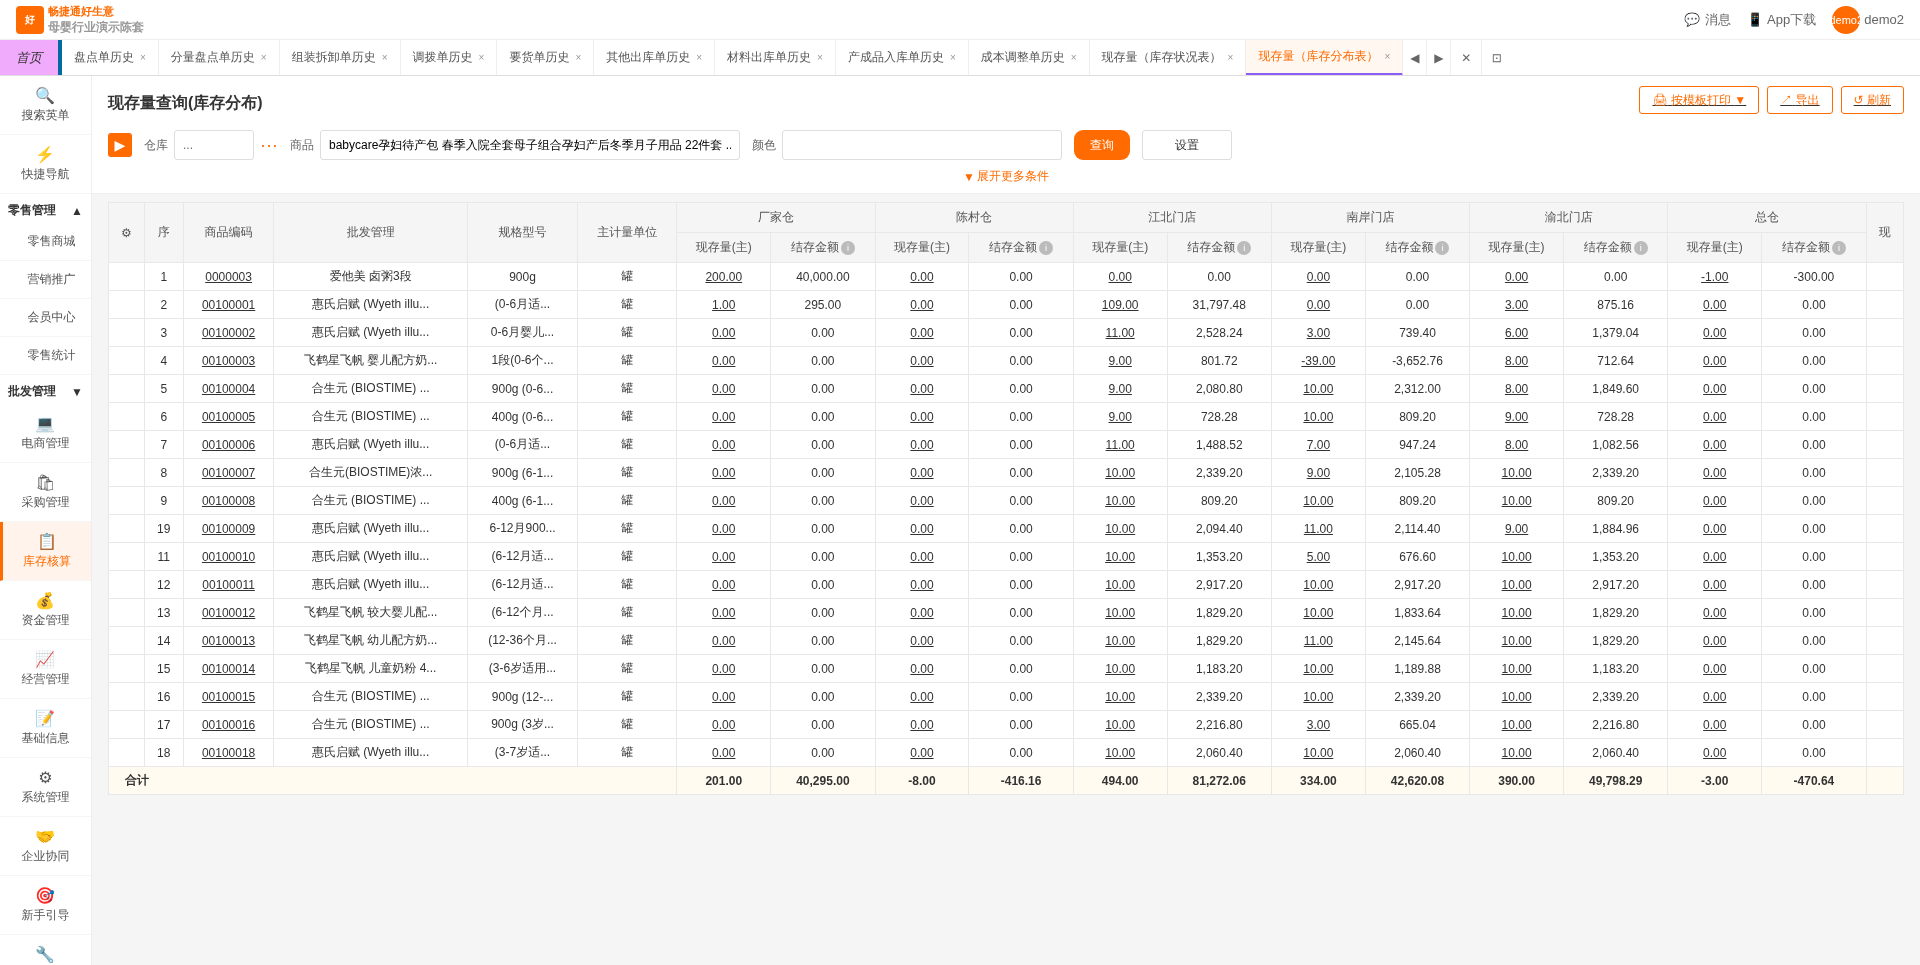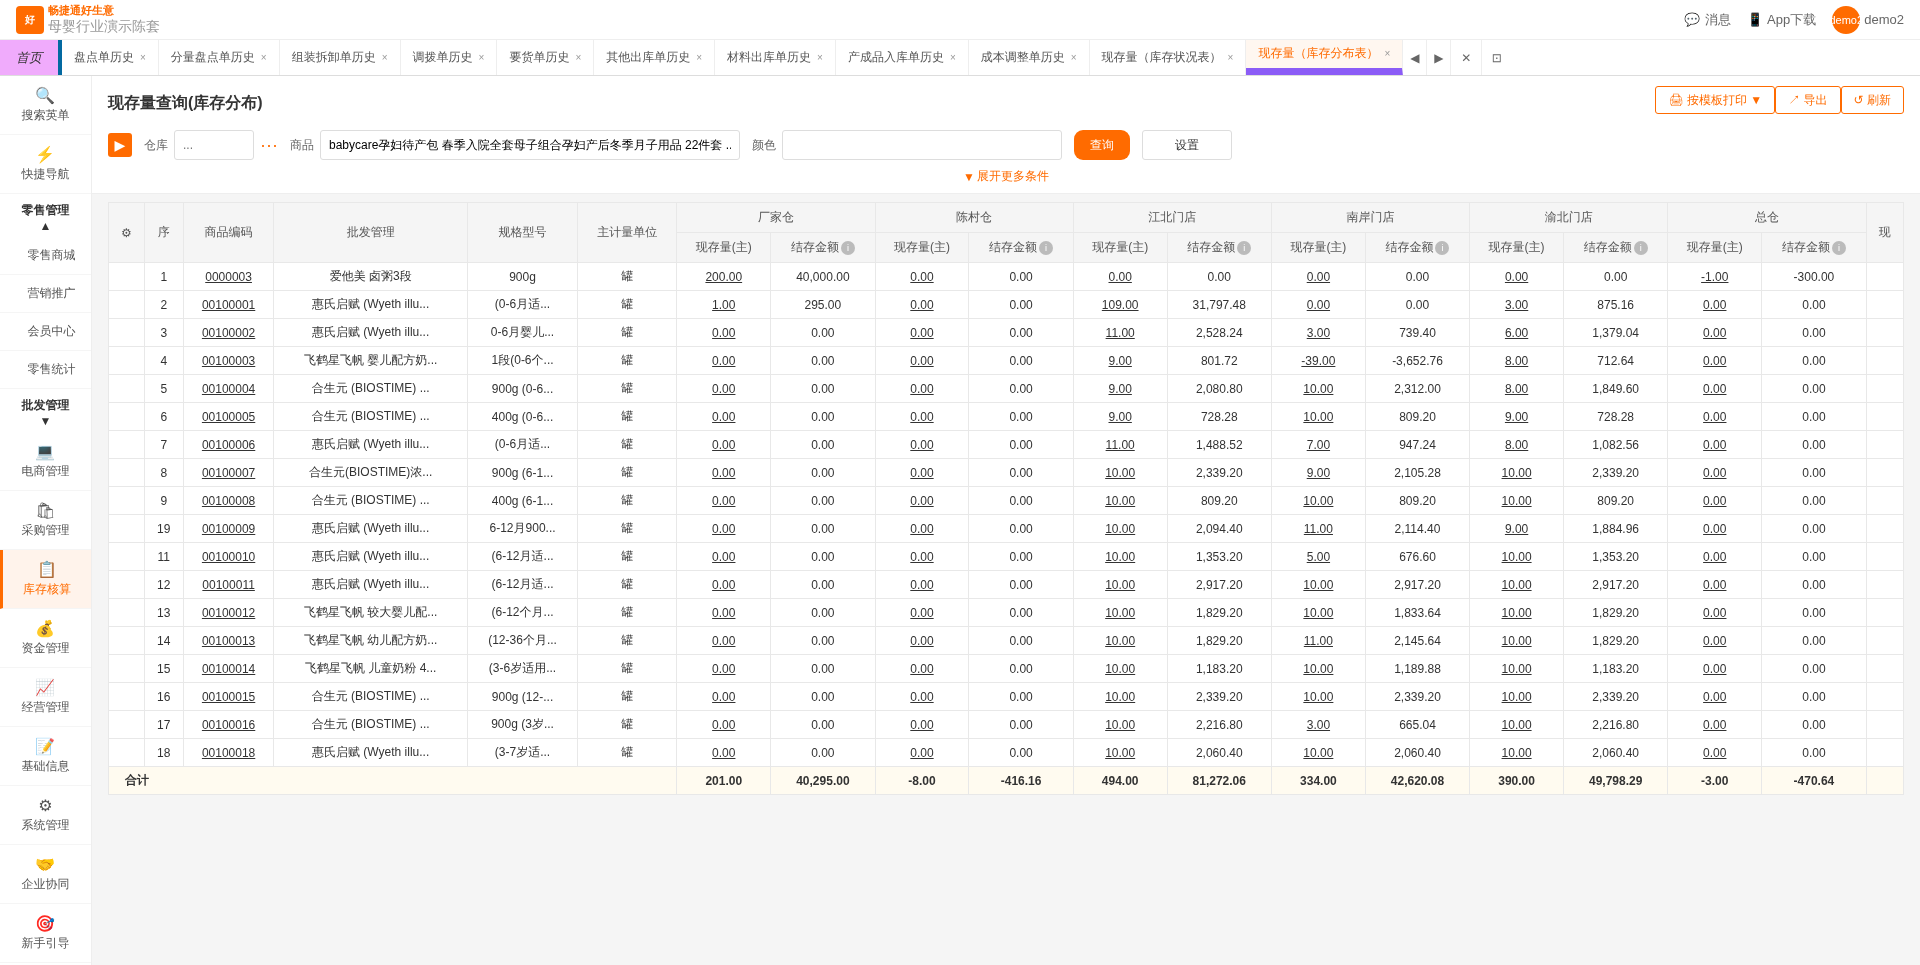--- a/index.html
+++ b/index.html
@@ -12,35 +12,35 @@
     .logo-area { display: flex; align-items: center; gap: 4px; color: #ff6b00; font-weight: bold; font-size: 13px; }
     .logo-icon { width: 28px; height: 28px; background: #ff6b00; border-radius: 4px; display: flex; align-items: center; justify-content: center; color: #fff; font-size: 10px; }
     .top-bar-right { display: flex; align-items: center; gap: 16px; color: #666; font-size: 13px; }
     .top-bar-right span { display: flex; align-items: center; gap: 4px; cursor: pointer; }
     .avatar { width: 28px; height: 28px; background: #ff6b00; border-radius: 50%; display: flex; align-items: center; justify-content: center; color: #fff; font-size: 11px; }
 
     
     .tab-bar { height: 36px; background: #fff; display: flex; align-items: center; border-bottom: 1px solid #ddd; overflow: hidden; }
     .tab-home { padding: 0 16px; height: 36px; display: flex; align-items: center; background: #f0abfc; color: #333; font-size: 13px; cursor: pointer; border-right: 4px solid #0369a1; flex-shrink: 0; font-style: italic; }
     .tab-item { padding: 0 12px; height: 36px; display: flex; align-items: center; gap: 6px; font-size: 12px; cursor: pointer; border-right: 1px solid #eee; white-space: nowrap; flex-shrink: 0; color: #555; }
-    .tab-item.active { background: #fff7f0; color: #ff6b00; border-bottom: 8px solid #8b5cf6; }
+    .tab-item.active { background: #fff7f0; color: #ff6b00; border-bottom: 3px solid #8b5cf6; }
     .tab-item .tab-close { color: #999; font-size: 10px; cursor: pointer; }
     .tab-nav-btn { width: 24px; height: 36px; display: flex; align-items: center; justify-content: center; cursor: pointer; color: #666; border-right: 1px solid #eee; }
     .tab-close-btn { width: 30px; height: 36px; display: flex; align-items: center; justify-content: center; cursor: pointer; color: #666; }
     .tab-expand-btn { width: 30px; height: 36px; display: flex; align-items: center; justify-content: center; cursor: pointer; color: #666; border-left: 1px solid #eee; }
 
     
     .main-layout { display: flex; flex: 1; overflow: hidden; }
 
     
     .sidebar { width: 92px; background: #fff; border-right: 1px solid #eee; display: flex; flex-direction: column; overflow-y: auto; }
     .sidebar-item { padding: 10px 4px; text-align: center; cursor: pointer; font-size: 12px; color: #555; border-bottom: 1px solid #f5f5f5; }
     .sidebar-item.active { background: #fff3eb; color: #ff6b00; border-left: 3px solid #ff6b00; }
     .sidebar-item .s-icon { font-size: 16px; margin-bottom: 2px; }
-    .sidebar-section { padding: 8px 8px 4px; display: flex; justify-content: space-between; align-items: center; color: #333; font-size: 12px; font-weight: bold; cursor: pointer; flex-direction: column; }
+    .sidebar-section { padding: 8px 8px 4px; display: flex; justify-content: space-between; align-items: center; color: #333; font-size: 12px; font-weight: bold; cursor: pointer; }
 
     
     .content-area { flex: 1; display: flex; flex-direction: column; overflow: hidden; background: #f5f5f5; }
 
     
     .page-header { background: #fff; padding: 10px 16px 0; border-bottom: 1px solid #eee; }
     .page-title { font-size: 16px; font-weight: bold; color: #333; margin-bottom: 2px; }
 
     
     .filter-area { background: #fff; padding: 10px 16px; border-bottom: 1px solid #eee; }
@@ -71,21 +71,21 @@
 <body>
 
 <div class="app-container">
 
   <div class="top-bar">
     <div class="top-bar-left">
       <div class="logo-area">
         <div class="logo-icon">好</div>
         <div>
           <div style="font-size:11px;color:#ff6b00;font-weight:bold;">畅捷通好生意</div>
-          <div style="font-size:14px;color:#999;font-weight:normal;">母婴行业演示陈套</div>
+          <div style="font-size:12px;color:#999;font-weight:bold;">母婴行业演示陈套</div>
         </div>
       </div>
     </div>
     <div class="top-bar-right">
       <span>
         <span>💬</span>
         <span>消息</span>
       </span>
       <span>
         <span>📱</span>
@@ -222,21 +222,21 @@
 
       </div>
 
     </div>
 
     <div class="content-area">
 
       <div class="page-header">
         <div style="display:flex; align-items:center; justify-content:space-between;">
           <div class="page-title">现存量查询(库存分布)</div>
-          <div style="display:flex; align-items:center; padding-bottom:8px;">
+          <div style="display:flex; gap:8px; align-items:center; padding-bottom:8px;text-decoration:underline;">
             <button class="btn-orange-outline">
               <span>🖨</span>
               <span>按模板打印</span>
               <span> ▼</span>
             </button>
             <button class="btn-orange-outline">
               <span>↗</span>
               <span>导出</span>
             </button>
             <button class="btn-orange-outline">

